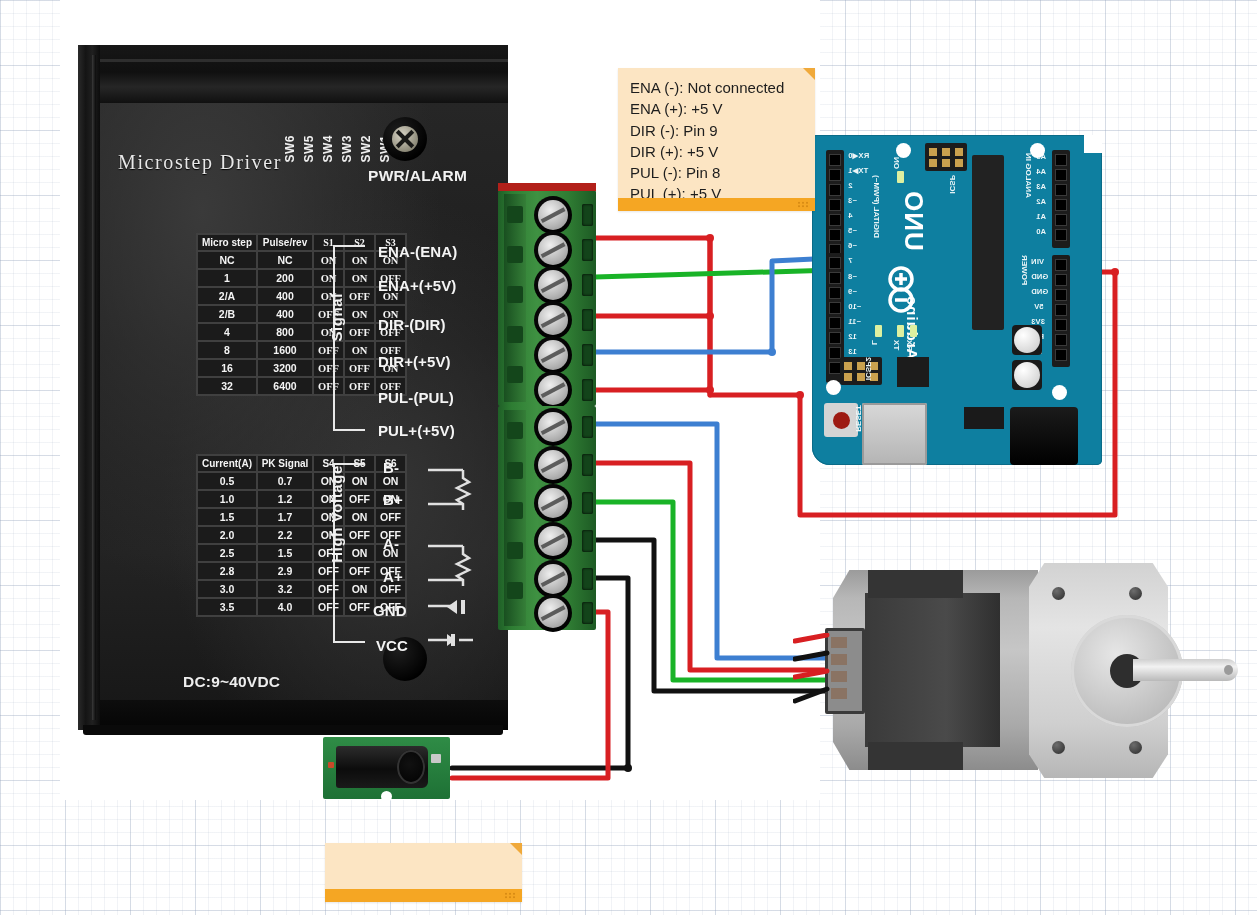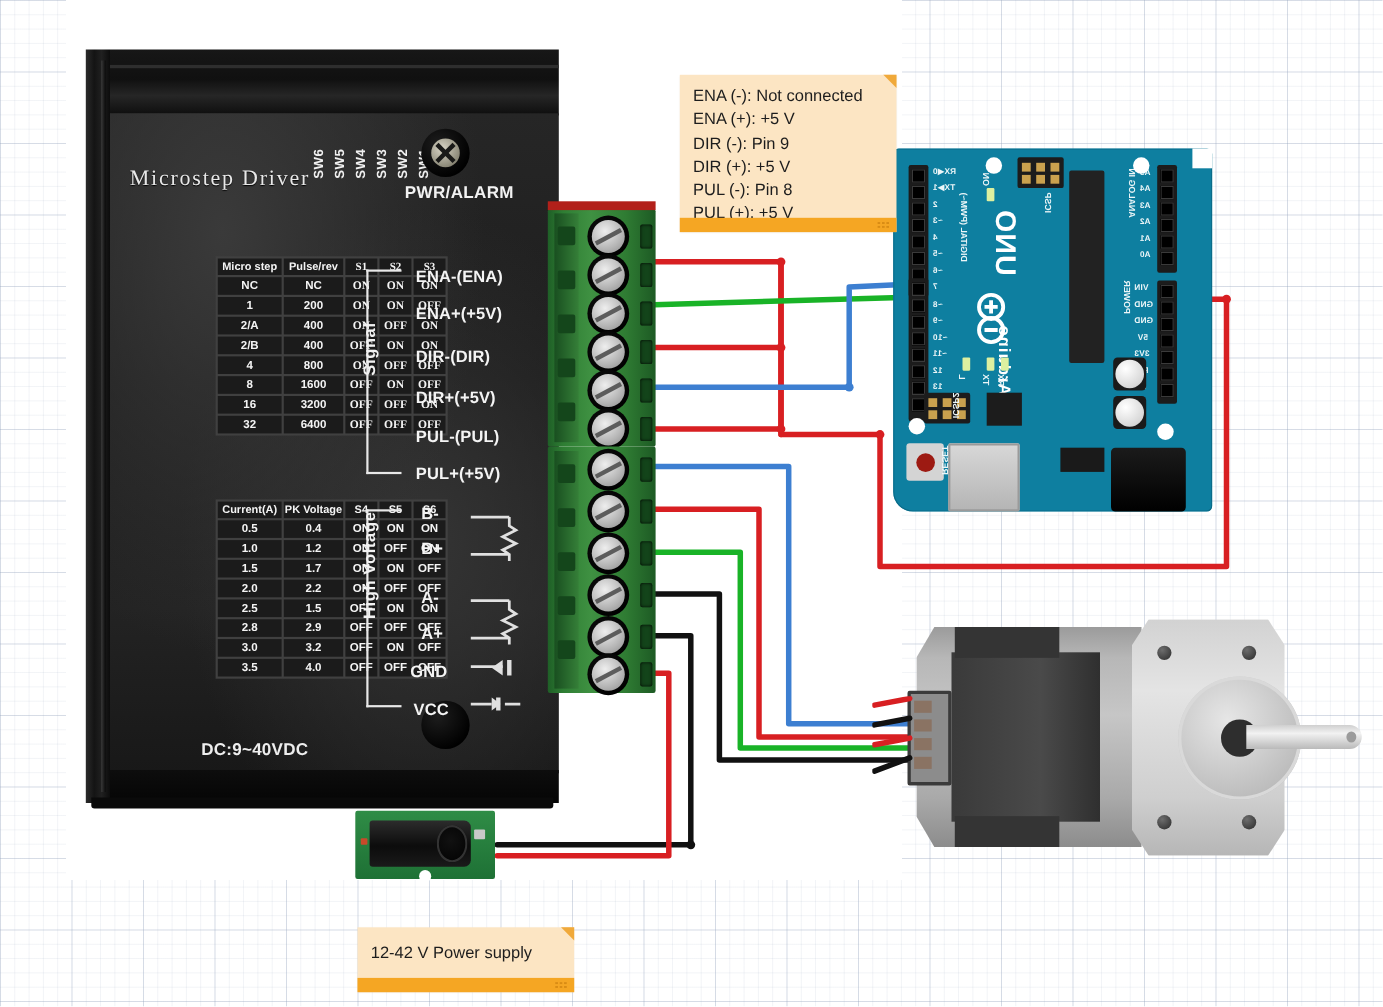--- a/index.html
+++ b/index.html
@@ -482,28 +482,28 @@
           <td>OFF</td>
           <td>OFF</td>
           <td>OFF</td>
         </tr>
       </tbody>
     </table>
   <table class="drv-tab" id="tab-curr">
       <tbody>
         <tr>
           <td class="h">Current(A)</td>
-          <td class="h">PK Voltage</td>
+          <td class="h">PK Signal</td>
           <td class="h">S4</td>
           <td class="h">S5</td>
           <td class="h">S6</td>
         </tr>
         <tr>
           <td>0.5</td>
-          <td>0.4</td>
+          <td>0.7</td>
           <td>ON</td>
           <td>ON</td>
           <td>ON</td>
         </tr>
         <tr>
           <td>1.0</td>
           <td>1.2</td>
           <td>ON</td>
           <td>OFF</td>
           <td>ON</td>
@@ -835,15 +835,14 @@
 ENA (+): +5 V
 DIR (-): Pin  9
 DIR (+): +5 V
 PUL (-): Pin 8
 PUL (+): +5 V</div>
   <div class="bar"></div>
 </div>
 
 <div class="note" id="note-psu">
   <div class="fold"></div>
-  <div class="txt">12-42 V Power supply</div>
   <div class="bar"></div>
 </div>
 
 </body></html>

